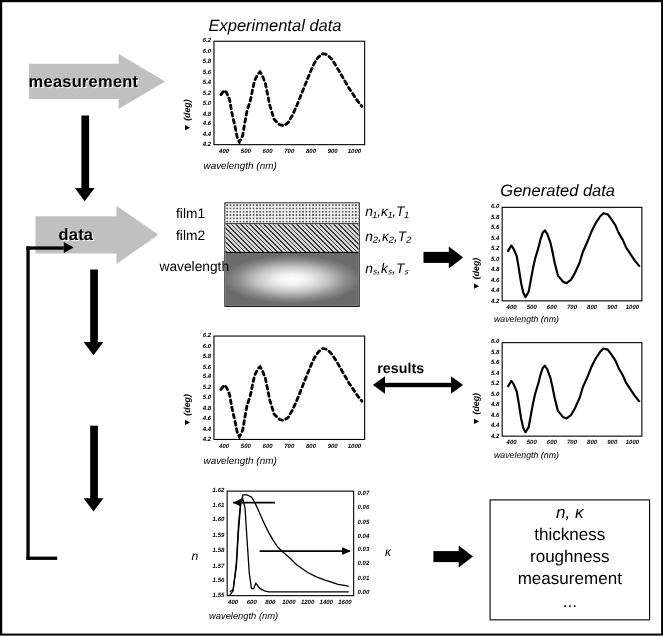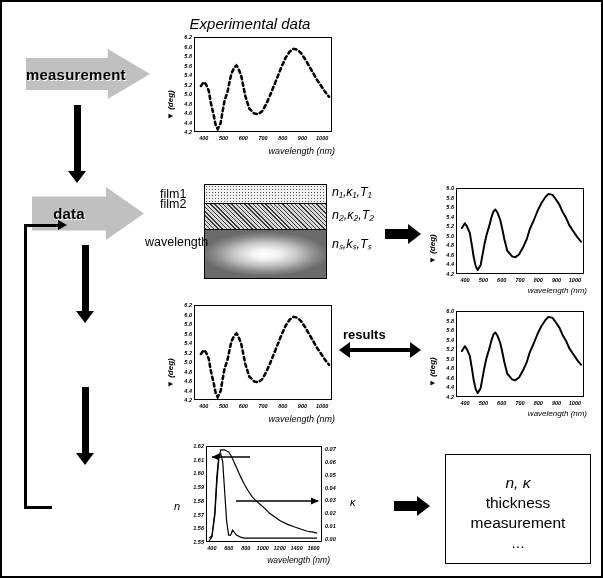--- a/index.html
+++ b/index.html
@@ -56,21 +56,21 @@
   .dblarrow .hr{position:absolute;right:0;top:50%;margin-top:-8px;width:0;height:0;
     border-top:8px solid transparent;border-bottom:8px solid transparent;border-left:11px solid #000;}
 
   
   .chart{position:absolute;font-style:italic;}
   .chart-title{position:absolute;left:0;right:0;top:-19px;text-align:center;
     font-size:15px;color:#000;font-family:"Liberation Sans",sans-serif;}
   .plotbox{position:absolute;border:1px solid #000;background:#fff;box-sizing:border-box;}
   .ylab{position:absolute;font-size:8px;color:#000;transform:rotate(-90deg);
     transform-origin:left top;white-space:nowrap;font-weight:bold;}
-  .xlab{position:absolute;left:0;right:0;text-align:right;font-size:9px;color:#000;}
+  .xlab{position:absolute;left:0;right:0;text-align:left;font-size:9px;color:#000;}
   .ytick{position:absolute;right:0;font-size:5.5px;color:#000;text-align:right;
     white-space:nowrap;transform:translateY(-50%);font-weight:bold;}
   .ytickR{position:absolute;left:0;font-size:5.5px;color:#000;text-align:left;
     white-space:nowrap;transform:translateY(-50%);font-weight:bold;}
   .xtick{position:absolute;top:0;font-size:5.5px;color:#000;white-space:nowrap;
     transform:translateX(-50%);font-weight:bold;}
   .axis-letter{position:absolute;font-size:11px;color:#000;}
 
   
   .stack{position:absolute;border:1px solid #000;box-sizing:border-box;}
@@ -81,21 +81,21 @@
   .film2{background-color:#b9b9b9;
     background-image:repeating-linear-gradient(45deg,#3a3a3a 0px,#3a3a3a 1px,#d8d8d8 1px,#d8d8d8 3px);
     border-bottom:1px solid #000;}
   .substrate{background:radial-gradient(ellipse 52% 46% at 50% 50%,#ffffff 0%,#f2f2f2 22%,#c4c4c4 52%,#8e8e8e 78%,#6b6b6b 100%);}
   .stacklabel{position:absolute;font-size:12.5px;color:#000;white-space:nowrap;}
   .stackparm{position:absolute;font-size:12.5px;color:#000;white-space:nowrap;font-style:italic;}
 
   
   .resbox{position:absolute;border:1px solid #000;background:#fff;box-sizing:border-box;
     display:flex;flex-direction:column;align-items:center;justify-content:flex-start;
-    padding-top:18px;}
+    padding-top:2px;}
   .resbox .l{font-size:15.5px;color:#000;line-height:1.30;}
   .resbox .l.it{font-style:italic;font-size:15.5px;}
   .compare-label{position:absolute;font-size:13px;font-weight:bold;color:#000;white-space:nowrap;}
 </style>
 </head>
 <body>
 
 <div id="page">
 
   <div class="blockarrow" style="left:24px;top:47px;width:124px;height:50px;">
@@ -162,33 +162,34 @@
     </div>
     <div class="xlab" style="top:112px;left:20px;right:0;">wavelength (nm)</div>
   </div>
 
   <div class="stack" style="left:202px;top:182px;width:123px;height:95px;">
     <div class="layer film1" style="top:0;height:19px;"></div>
     <div class="layer film2" style="top:19px;height:26px;"></div>
     <div class="layer substrate" style="top:45px;bottom:0;"></div>
   </div>
   <div class="stacklabel" style="left:158px;top:185px;">film1</div>
-  <div class="stacklabel" style="left:158px;top:195px;">film2</div>
+  <div class="stacklabel" style="left:158px;top:205px;">film2</div>
   <div class="stacklabel" style="left:143px;top:233px;">wavelength</div>
 
   <div class="stackparm" style="left:330px;top:183px;">n₁,κ₁,T₁</div>
   <div class="stackparm" style="left:330px;top:206px;">n₂,κ₂,T₂</div>
   <div class="stackparm" style="left:330px;top:233px;">nₛ,kₛ,Tₛ</div>
 
   <div class="fatarrow" style="left:383px;top:222px;width:36px;height:20px;">
     <div class="shaft" style="width:25px;"></div>
     <div class="head"></div>
   </div>
 
   <div class="chart" style="left:425px;top:182px;width:160px;height:110px;">
+    <div class="chart-title">Generated data</div>
     <div class="ylab" style="left:1px;top:80px;">▼ (deg)</div>
     <div style="position:absolute;left:7px;top:4px;width:20px;height:86px;">
       <div class="ytick" style="top:0%;">6.0</div>
         <div class="ytick" style="top:11.1%;">5.8</div>
       <div class="ytick" style="top:22.2%;">5.6</div>
         <div class="ytick" style="top:33.3%;">5.4</div>
       <div class="ytick" style="top:44.4%;">5.2</div>
         <div class="ytick" style="top:55.6%;">5.0</div>
       <div class="ytick" style="top:66.7%;">4.8</div>
         <div class="ytick" style="top:77.8%;">4.6</div>
@@ -337,17 +338,18 @@
   </div>
 
   <div class="fatarrow" style="left:392px;top:494px;width:36px;height:20px;">
     <div class="shaft" style="width:25px;"></div>
     <div class="head"></div>
   </div>
 
   <div class="resbox" style="left:443px;top:452px;width:146px;height:110px;">
     <div class="l it">n, κ</div>
     <div class="l">thickness</div>
+    <div class="l">roughness</div>
     <div class="l">measurement</div>
     <div class="l">...</div>
   </div>
 
 </div>
 
 </body></html>

